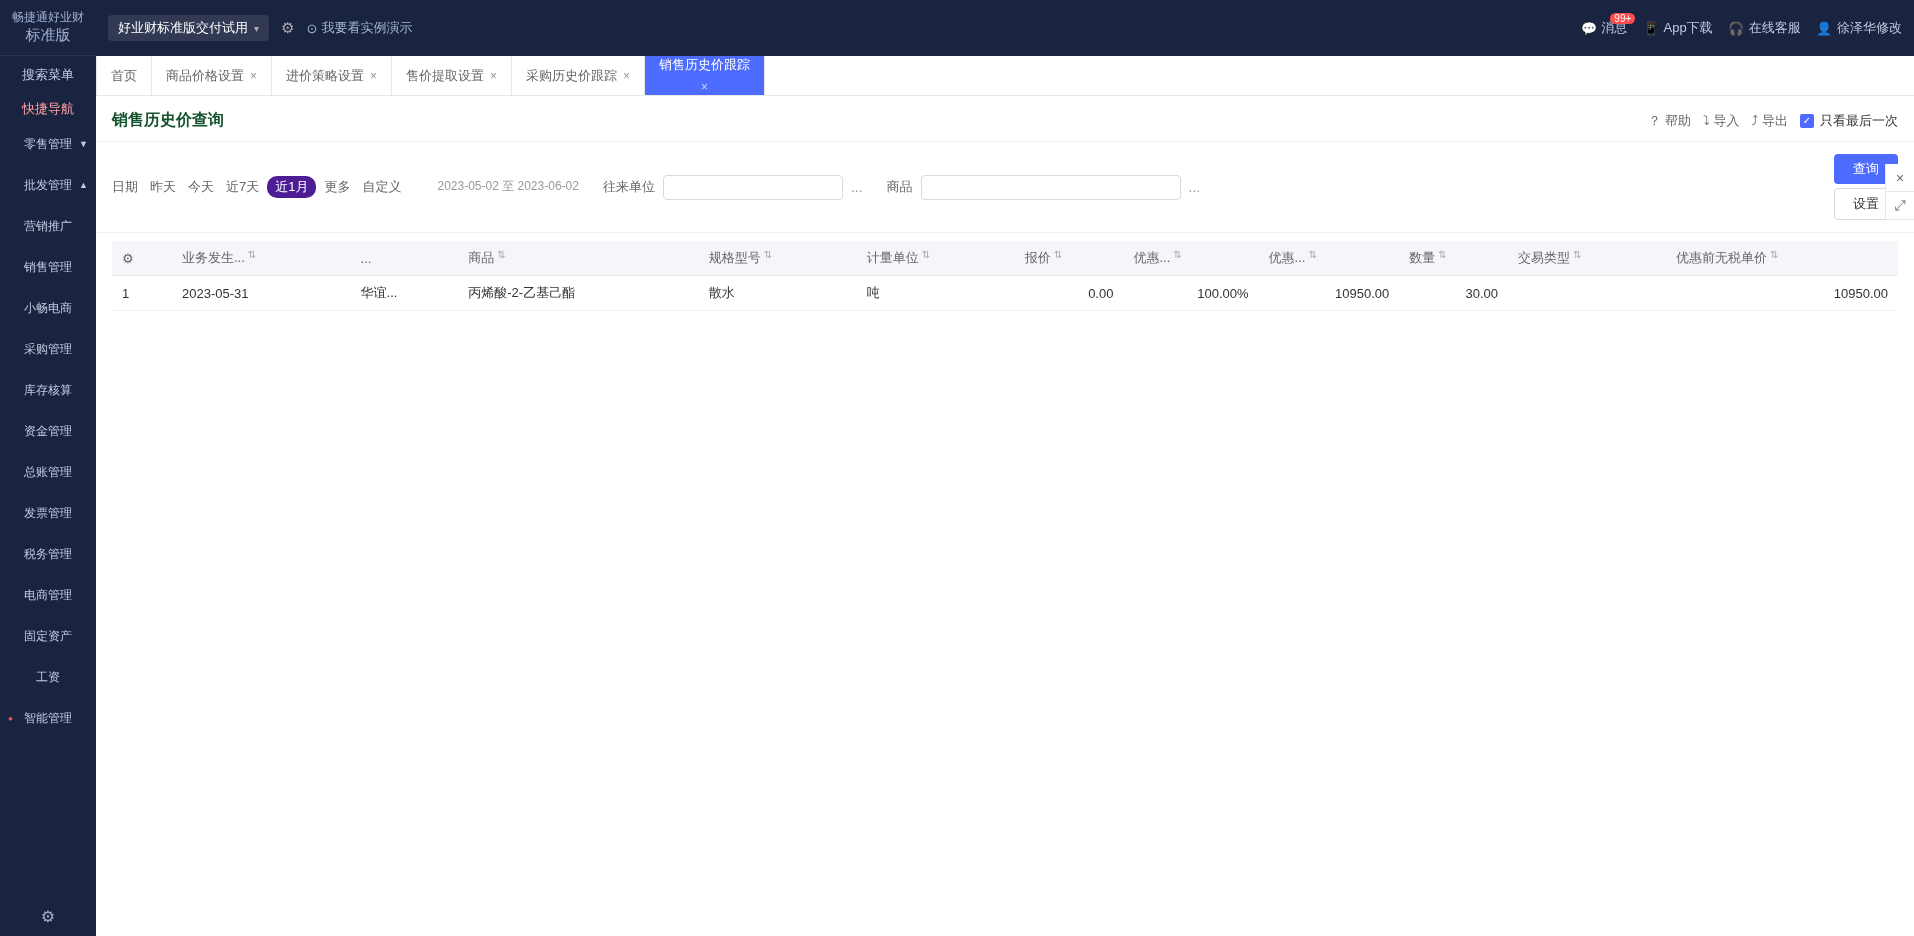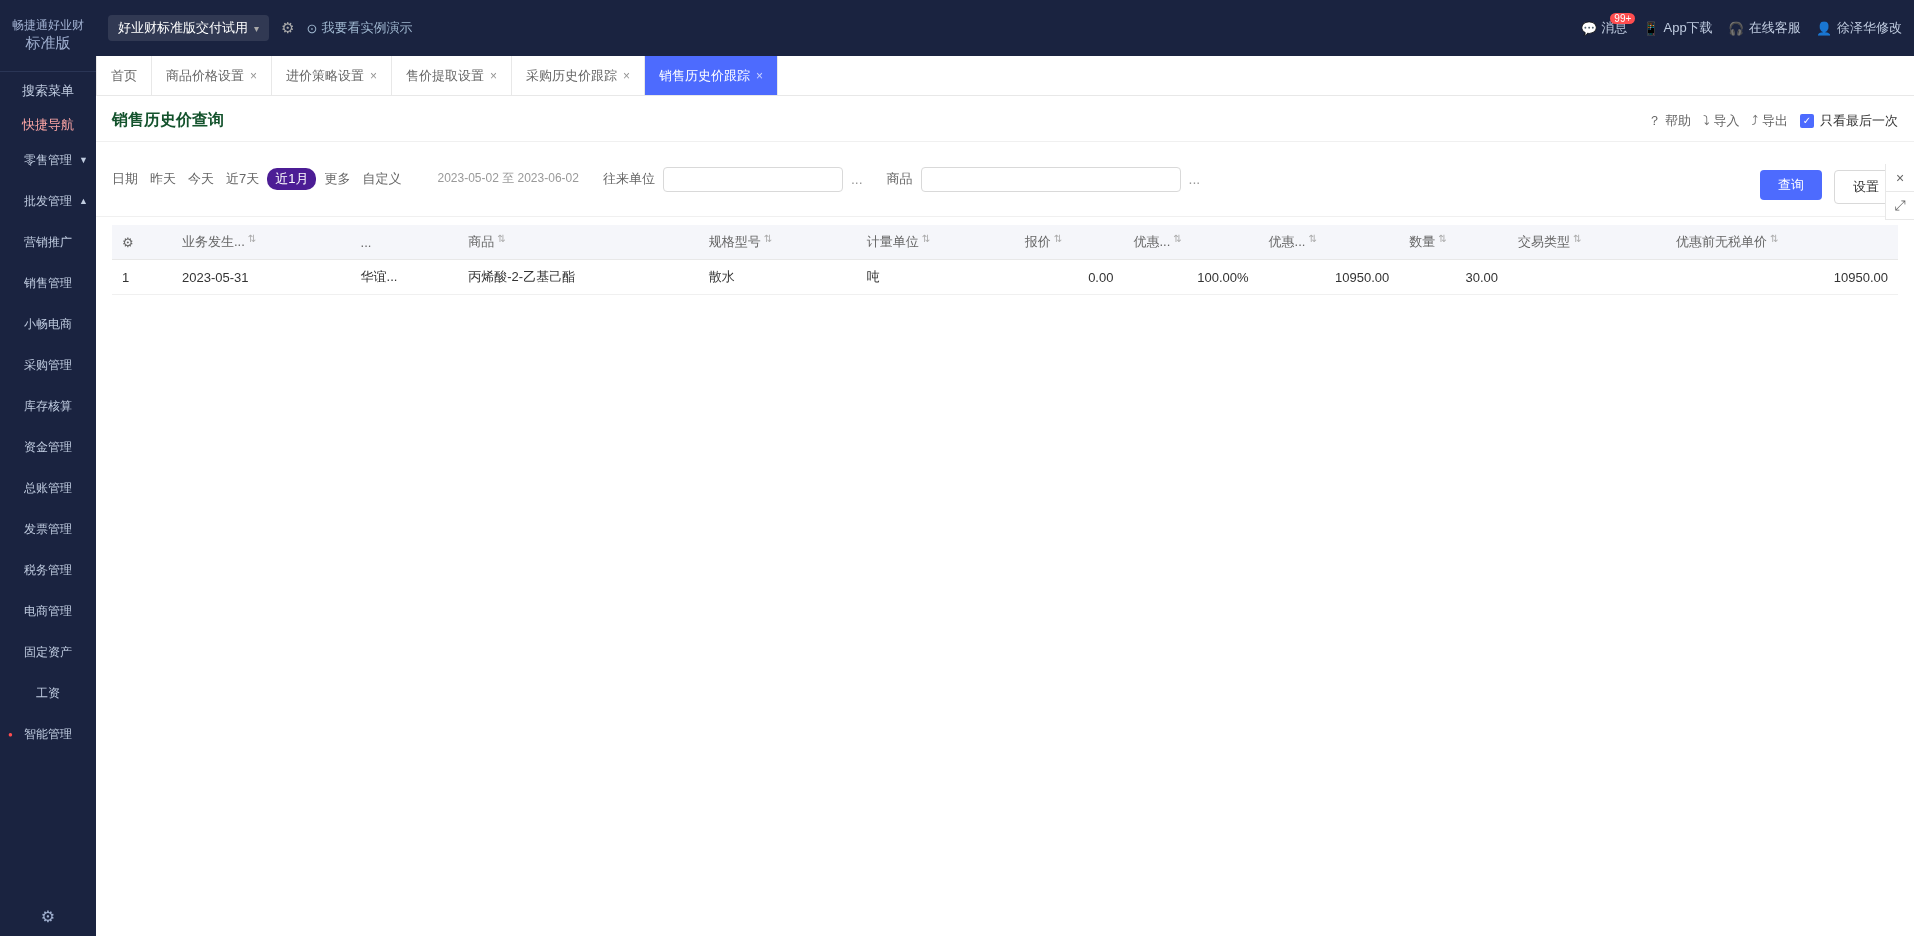--- a/index.html
+++ b/index.html
@@ -2,21 +2,21 @@
 <html><head>
   <meta charset="utf-8">
   <style>
     * { box-sizing: border-box; margin: 0; padding: 0; font-family: 'Microsoft YaHei', Arial, sans-serif; }
     body { background: #f0f2f5; overflow: hidden; }
 
     .app-wrapper { display: flex; height: 936px; width: 1914px; }
 
     
     .sidebar { width: 96px; background: #1a2340; color: #fff; display: flex; flex-direction: column; flex-shrink: 0; }
-    .sidebar-logo { padding: 18px 8px; border-bottom: 1px solid #2a3555; text-align: center; }
+    .sidebar-logo { padding: 10px 8px; border-bottom: 1px solid #2a3555; text-align: center; }
     .sidebar-logo .logo-text { font-size: 12px; color: #a0b0d0; line-height: 1.3; }
     .sidebar-logo .logo-sub { font-size: 15px; color: #a0b0d0; }
     .sidebar-search { padding: 10px 8px; text-align: center; font-size: 13px; color: #c0cce0; cursor: pointer; }
     .sidebar-nav { padding: 6px 8px; text-align: center; font-size: 13px; color: #fca5a5; cursor: pointer; }
     .sidebar-item { padding: 12px 4px; text-align: center; font-size: 12px; color: #c0cce0; cursor: pointer; position: relative; }
     .sidebar-item.has-arrow::after { content: '▲'; font-size: 9px; position: absolute; right: 8px; top: 50%; transform: translateY(-50%); }
     .sidebar-item.has-arrow-down::after { content: '▼'; font-size: 9px; position: absolute; right: 8px; top: 50%; transform: translateY(-50%); }
     .sidebar-item.dot-red::before { content: '●'; color: #ff4d4f; font-size: 8px; position: absolute; left: 8px; top: 50%; transform: translateY(-50%); }
     .sidebar-bottom { margin-top: auto; padding: 10px 8px; text-align: center; }
     .sidebar-bottom .gear-icon { color: #a0b0d0; font-size: 16px; cursor: pointer; }
@@ -33,21 +33,21 @@
     .topbar-demo::before { content: '⊙'; }
     .topbar-right { margin-left: auto; display: flex; align-items: center; gap: 16px; }
     .topbar-icon-btn { color: #c0cce0; font-size: 13px; cursor: pointer; display: flex; align-items: center; gap: 4px; position: relative; }
     .badge { background: #ff4d4f; color: #fff; border-radius: 10px; font-size: 10px; padding: 0 4px; position: absolute; top: -6px; right: -8px; }
     .topbar-user { color: #c0cce0; font-size: 13px; cursor: pointer; display: flex; align-items: center; gap: 4px; }
 
     
     .tabbar { height: 40px; background: #fff; border-bottom: 1px solid #e8e8e8; display: flex; align-items: center; padding: 0 0 0 0; overflow-x: auto; }
     .tabbar::-webkit-scrollbar { display: none; }
     .tab-item { height: 40px; display: flex; align-items: center; padding: 0 14px; font-size: 13px; color: #666; cursor: pointer; border-right: 1px solid #e8e8e8; white-space: nowrap; gap: 6px; flex-shrink: 0; }
-    .tab-item.active { background: #4d6bfe; color: #fff; }
+    .tab-item.active { background: #4d6bfe; color: #fff; flex-direction: column; }
     .tab-item .tab-close { font-size: 12px; opacity: 0.7; }
     .tab-item.active .tab-close { color: #fff; }
     .tab-item.home { border-left: 1px solid #e8e8e8; }
 
     
     .content { flex: 1; background: #fff; overflow: auto; padding: 0; position: relative; }
 
     
     .page-header { display: flex; align-items: center; justify-content: space-between; padding: 14px 16px 10px; border-bottom: 1px solid #f0f0f0; }
     .page-title { font-size: 16px; font-weight: 600; color: #14532d; }
@@ -73,21 +73,21 @@
     .data-table { width: 100%; border-collapse: collapse; font-size: 13px; }
     .data-table th { background: #f5f6fa; color: #666; font-weight: 500; padding: 8px 10px; text-align: left; border-bottom: 1px solid #e8e8e8; white-space: nowrap; }
     .data-table td { padding: 8px 10px; border-bottom: 1px solid #f0f0f0; color: #333; }
     .col-sort { display: flex; align-items: flex-start; gap: 3px; cursor: pointer; }
     .sort-icon { font-size: 10px; color: #aaa; }
     .num-cell { text-align: right; }
 
     
     .btn-primary { background: #4d6bfe; color: #fff; border: none; border-radius: 4px; padding: 6px 18px; font-size: 13px; cursor: pointer; }
     .btn-default { background: #fff; color: #333; border: 1px solid #d9d9d9; border-radius: 4px; padding: 6px 18px; font-size: 13px; cursor: pointer; }
-    .filter-right { display: flex; gap: 12px; margin-left: auto; margin-top: 16px; }
+    .filter-right { display: flex; flex-direction: column; gap: 0; margin-left: auto; }
 
     
     .panel-controls { position: absolute; top: 68px; right: 0; display: flex; flex-direction: column; background: #fff; border-left: 1px solid #e8e8e8; }
     .panel-btn { width: 28px; height: 28px; display: flex; align-items: center; justify-content: center; cursor: pointer; color: #666; font-size: 14px; border-bottom: 1px solid #e8e8e8; }
   </style>
 </head>
 <body>
 
 <div class="app-wrapper">
 

